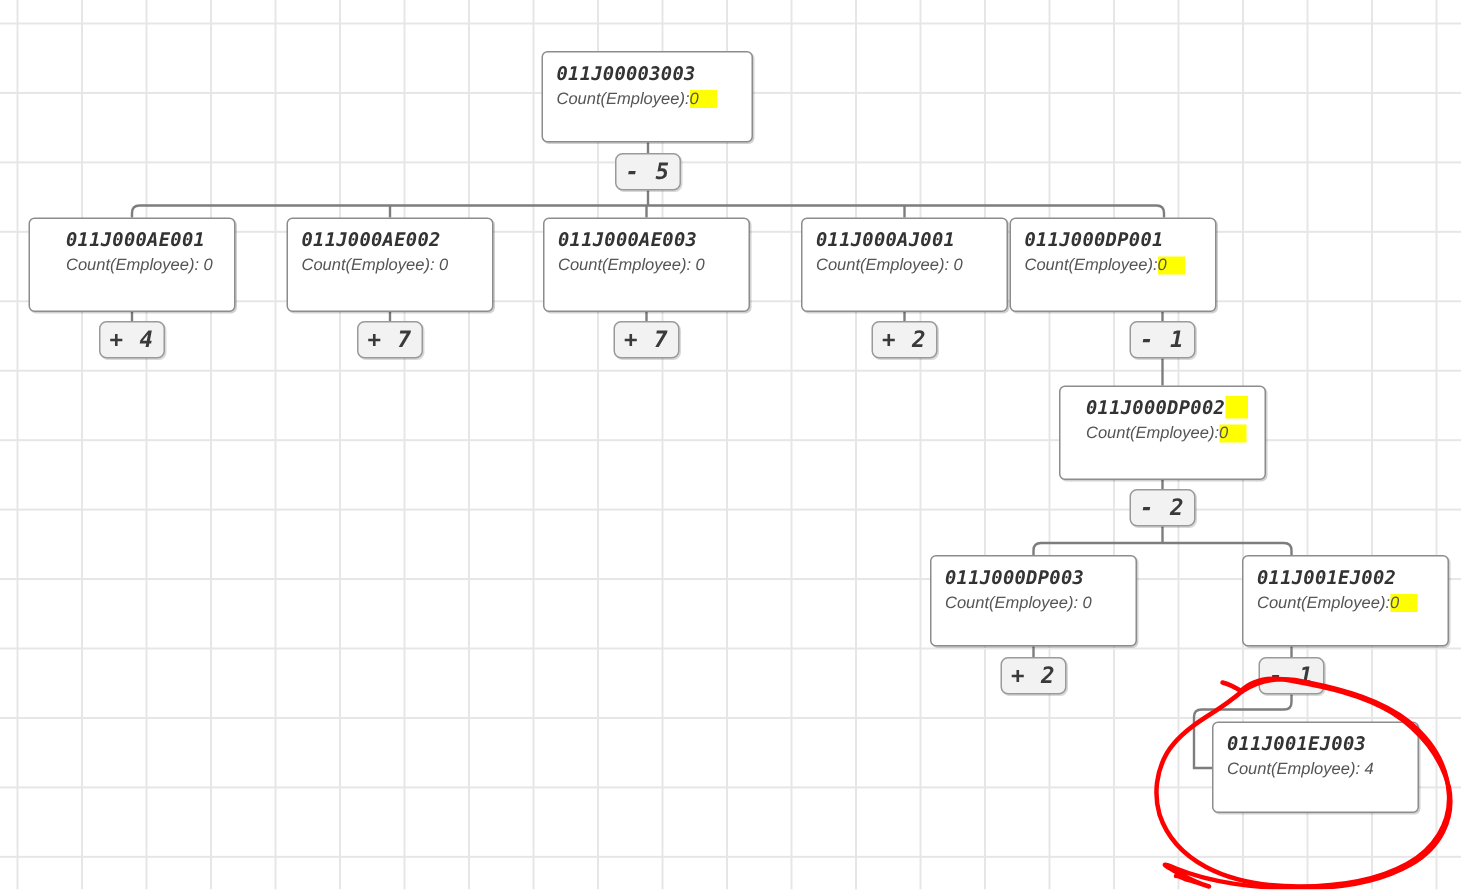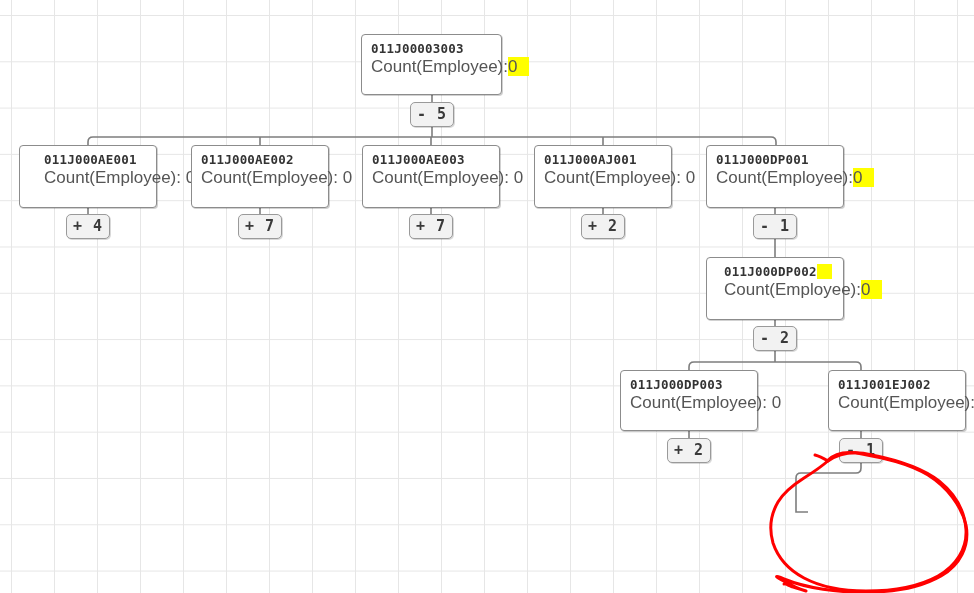--- a/index.html
+++ b/index.html
@@ -12,20 +12,21 @@
   }
   #canvas{
     position:relative;
     width:974px;height:593px;
     background-color:#ffffff;
     background-image:
       linear-gradient(to right, #e6e6e6 1px, transparent 1px),
       linear-gradient(to bottom, #e6e6e6 1px, transparent 1px);
     background-size:43px 46.3px;
     background-position:11px 15px;
+    font-style:italic;
   }
   
   #wires{position:absolute;left:0;top:0;width:974px;height:593px;}
 
   
   .node{
     position:absolute;
     box-sizing:border-box;
     background:#ffffff;
     border:1px solid #8c8c8c;
@@ -38,21 +39,21 @@
     font-weight:bold;
     font-size:12.5px;
     letter-spacing:.2px;
     color:#333333;
     white-space:nowrap;
     line-height:14px;
   }
   .node .sub{
     margin-top:4px;
     font-family:"Liberation Sans", sans-serif;
-    font-size:17px;
+    font-size:11px;
     color:#555555;
     white-space:nowrap;
     line-height:13px;
   }
   .hl{background:#ffff00;color:#555555;padding-right:12px;}
   .hl-wide{background:#ffff00;}
 
   
   .pill{
     position:absolute;
@@ -131,40 +132,44 @@
   <div class="node" style="left:362px;top:145px;width:138px;height:63px;">
     <div class="ttl">011J000AE003</div>
     <div class="sub"><span>Count(Employee):</span> <span>0</span></div>
   </div>
 
   <div class="node" style="left:534px;top:145px;width:138px;height:63px;">
     <div class="ttl">011J000AJ001</div>
     <div class="sub"><span>Count(Employee):</span> <span>0</span></div>
   </div>
 
-  <div class="node" style="left:706px;top:145px;width:138px;height:63px;">
+  <div class="node" style="left:673px;top:145px;width:138px;height:63px;">
     <div class="ttl">011J000DP001</div>
     <div class="sub"><span>Count(Employee):</span><span class="hl">0</span></div>
   </div>
 
   <div class="node" style="left:706px;top:257px;width:138px;height:63px;padding-left:17px;">
     <div class="ttl"><span>011J000DP002</span><span class="hl-wide">&nbsp;&nbsp;</span></div>
     <div class="sub"><span>Count(Employee):</span><span class="hl">0</span></div>
   </div>
 
   <div class="node" style="left:620px;top:370px;width:138px;height:61px;">
     <div class="ttl">011J000DP003</div>
     <div class="sub"><span>Count(Employee):</span> <span>0</span></div>
   </div>
 
   <div class="node" style="left:792px;top:370px;width:138px;height:61px;margin-left:36px;">
     <div class="ttl">011J001EJ002</div>
     <div class="sub"><span>Count(Employee):</span><span class="hl">0</span></div>
   </div>
 
+  <div class="node" style="left:808px;top:481px;width:138px;height:61px;">
+    <div class="ttl">011J001EJ003</div>
+    <div class="sub"><span>Count(Employee):</span> <span>4</span></div>
+  </div>
 
   <div class="pill" style="left:410px;top:102px;">- 5</div>
   <div class="pill" style="left:66px;top:214px;">+ 4</div>
   <div class="pill" style="left:238px;top:214px;">+ 7</div>
   <div class="pill" style="left:409px;top:214px;">+ 7</div>
   <div class="pill" style="left:581px;top:214px;">+ 2</div>
   <div class="pill" style="left:753px;top:214px;">- 1</div>
   <div class="pill" style="left:753px;top:326px;">- 2</div>
   <div class="pill" style="left:667px;top:438px;">+ 2</div>
   <div class="pill" style="left:839px;top:438px;">- 1</div>

